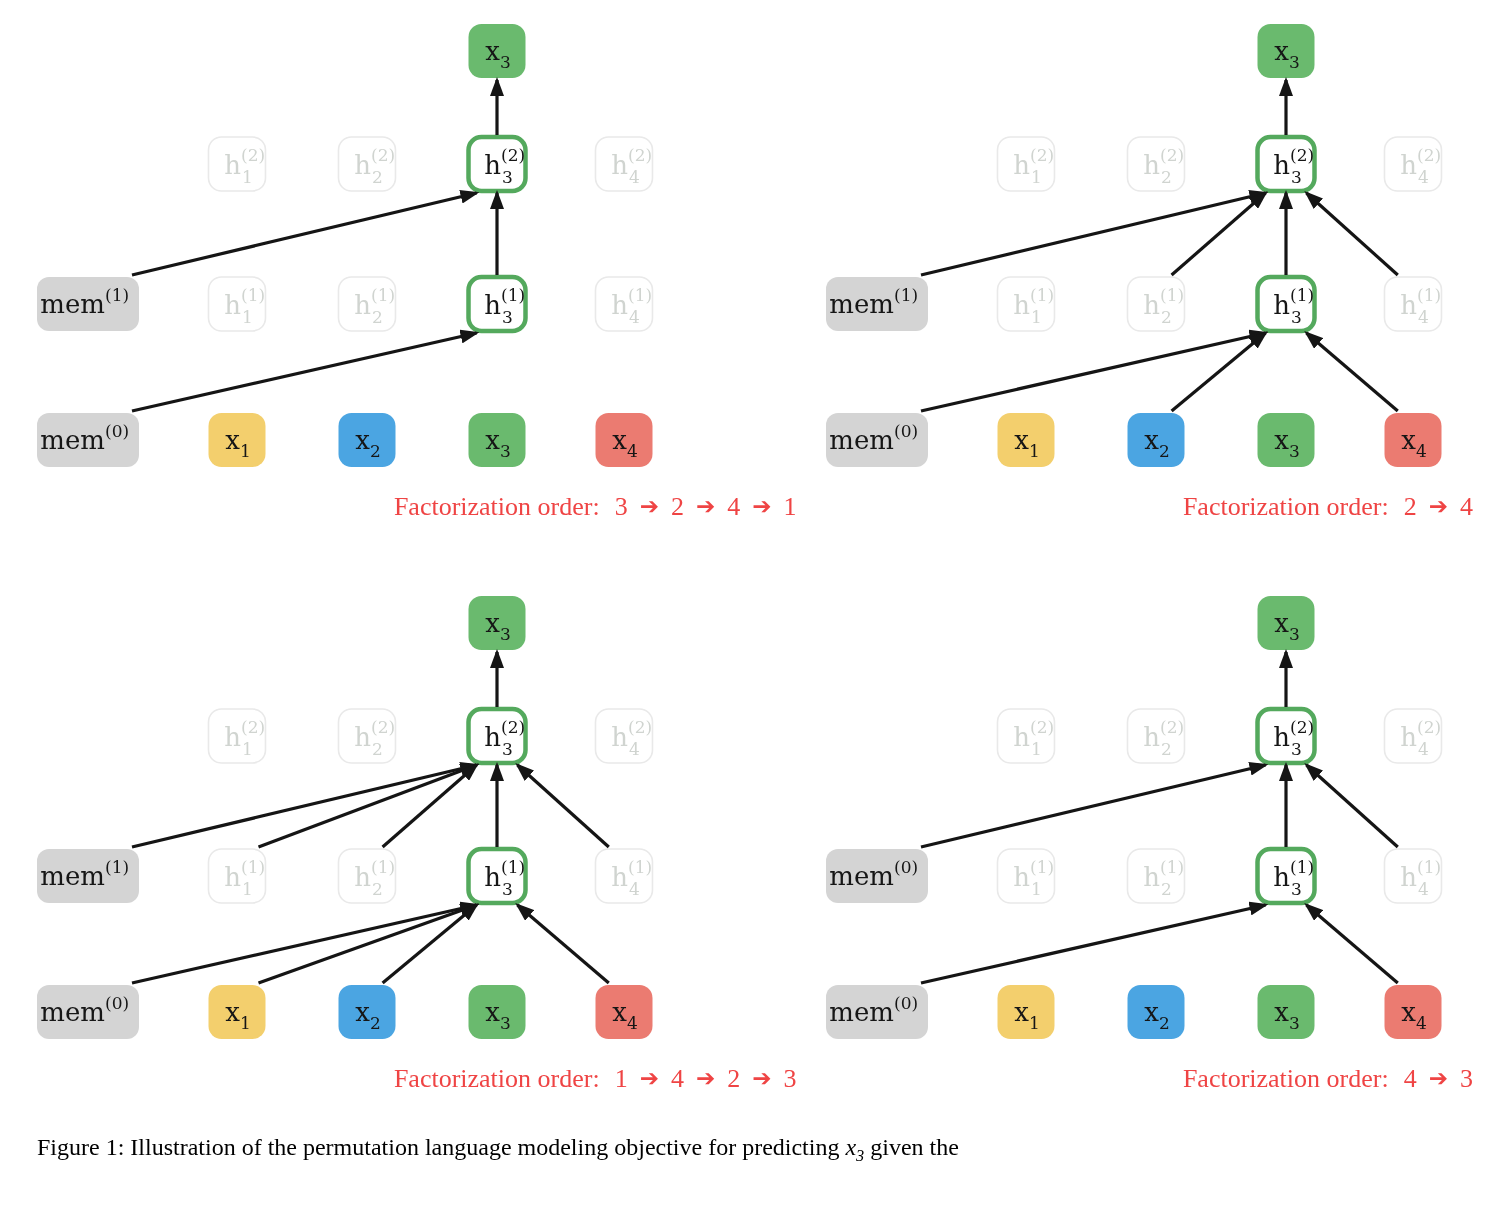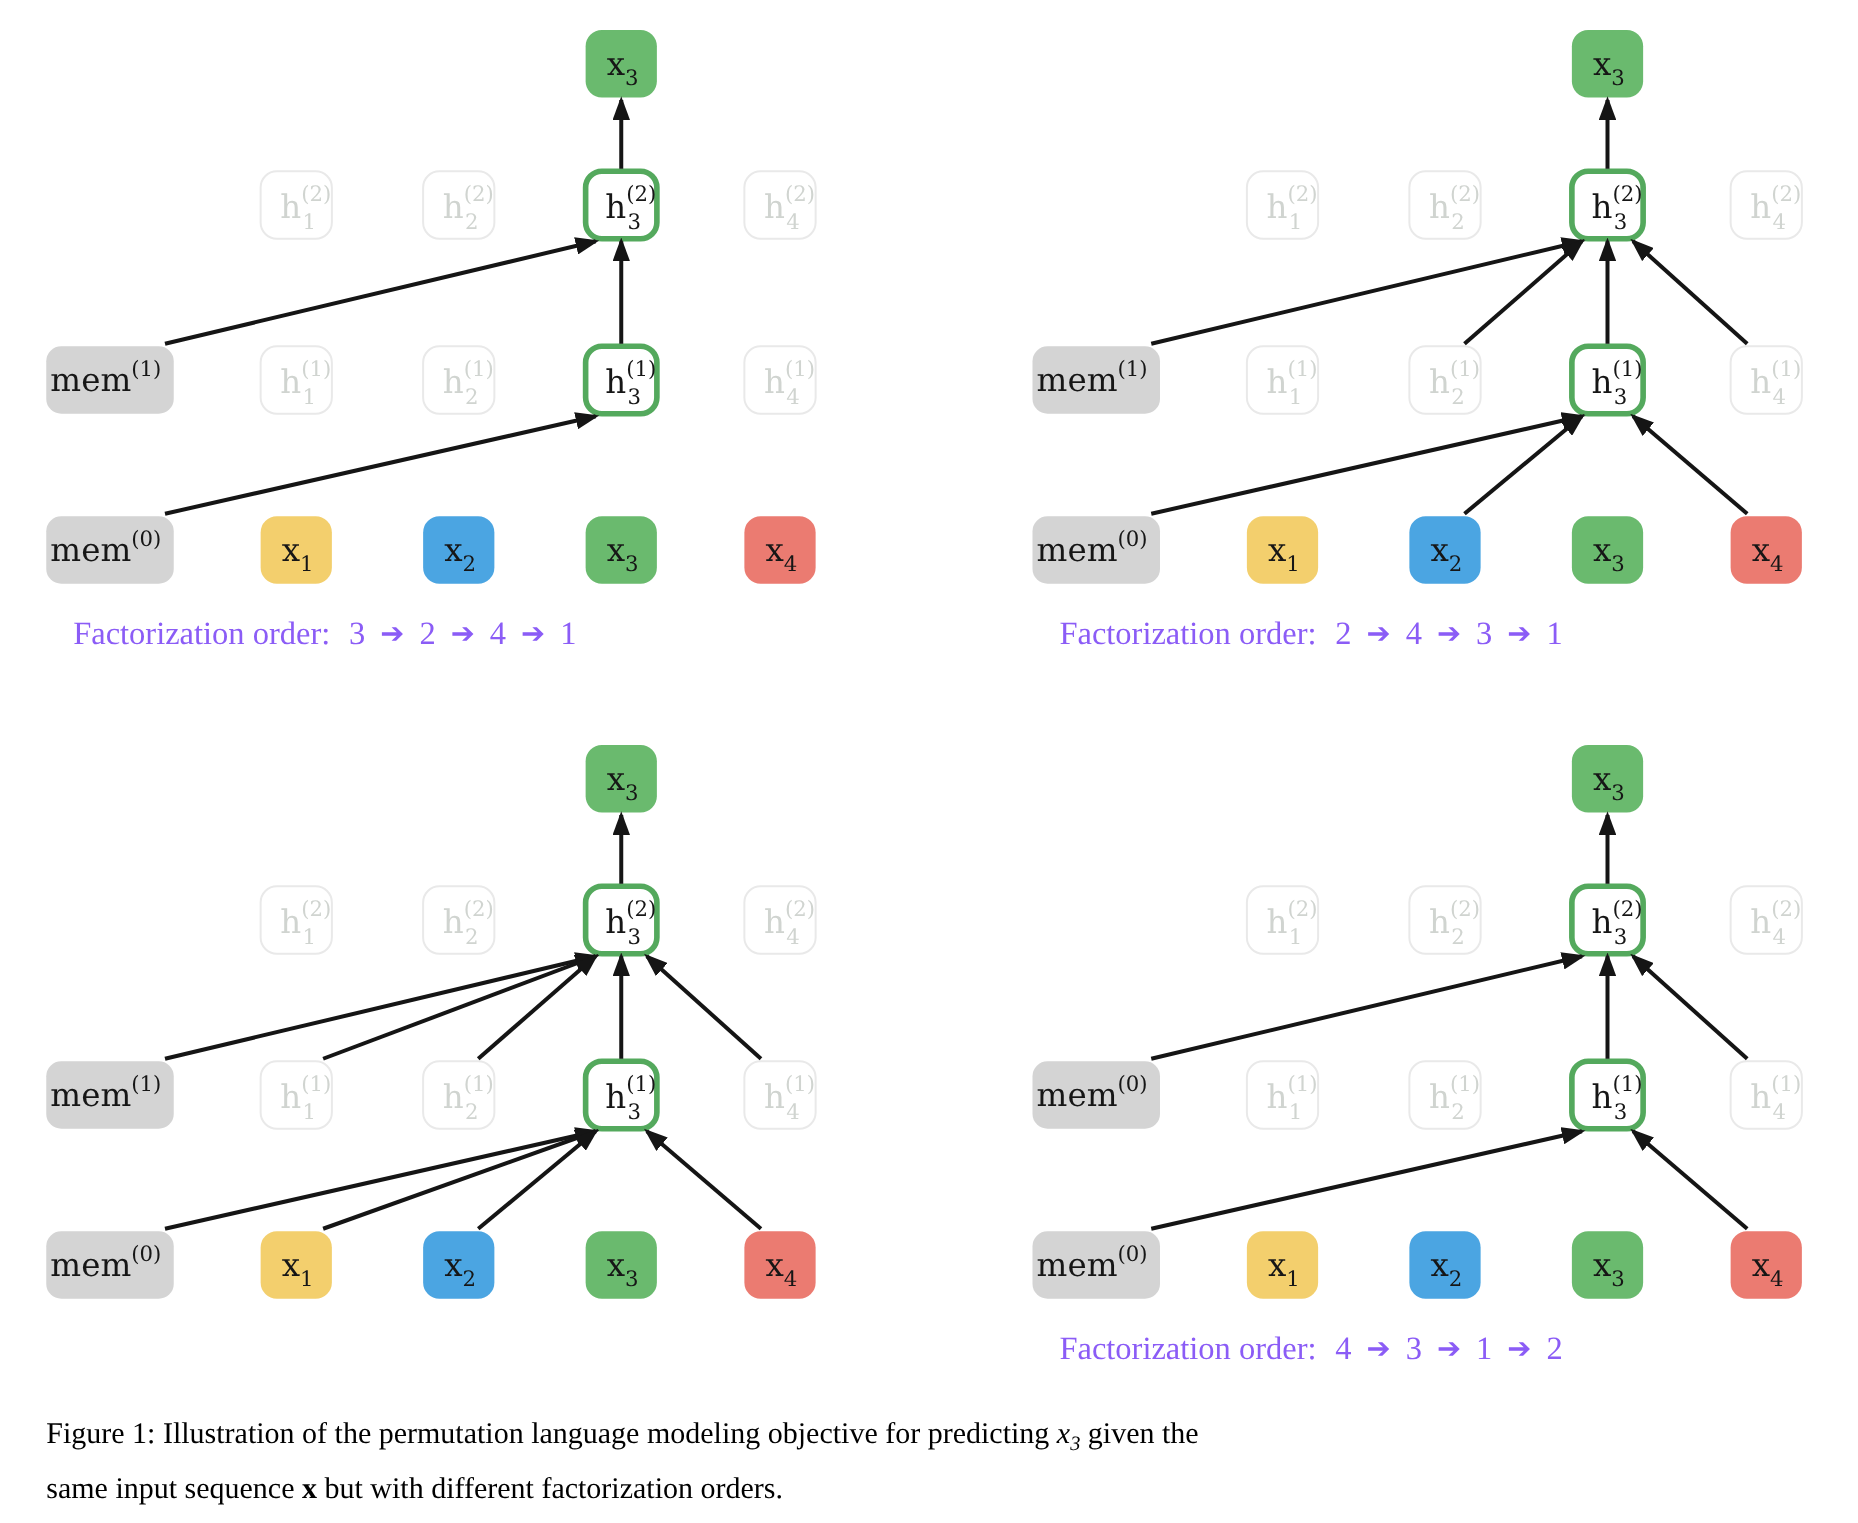--- a/index.html
+++ b/index.html
@@ -6,22 +6,22 @@
   body{width:1486px;height:1218px;overflow:hidden;
        font-family:"Liberation Serif", serif;}
   .grid{display:grid;grid-template-columns:743px 743px;}
   .panel{position:relative;}
   .panel.top{height:572px;}
   .panel.bottom{height:545px;}
   .panel svg{display:block;}
   svg text{font-family:"DejaVu Serif", serif;}
   .base{font-size:26px;}
   .ss{font-size:17px;}
-  .pcap{width:743px;text-align:left;margin-top:12px;height:34px;
-        font-size:26px;color:#8b5cf6;white-space:nowrap;}
+  .pcap{width:743px;text-align:right;margin-top:12px;height:34px;
+        font-size:26px;color:#ef4444;white-space:nowrap;}
   .pcap-label{margin-right:10px;}
   .ord-num{margin:0 5px;}
   .ord-arrow{font-family:"DejaVu Sans", sans-serif;font-weight:700;
              font-size:23px;margin:0 7px;position:relative;top:-1px;}
   .figcap{margin:12px 30px 0 37px;font-size:24px;line-height:36px;color:#000;}
   .figcap .line{display:block;}
   .figcap sub{font-size:68%;}
 </style>
 </head>
 <body>
@@ -326,20 +326,23 @@
         <line x1="258.5" y1="411" x2="476.5" y2="333" stroke="#151515" stroke-width="3.2" marker-end="url(#ah2)"></line>
         <line x1="382.6" y1="411" x2="476.5" y2="333" stroke="#151515" stroke-width="3.2" marker-end="url(#ah2)"></line>
         <line x1="608.76" y1="411" x2="517.5" y2="333" stroke="#151515" stroke-width="3.2" marker-end="url(#ah2)"></line>
         <line x1="132" y1="275" x2="476.5" y2="193" stroke="#151515" stroke-width="3.2" marker-end="url(#ah2)"></line>
         <line x1="258.5" y1="275" x2="476.5" y2="193" stroke="#151515" stroke-width="3.2" marker-end="url(#ah2)"></line>
         <line x1="382.6" y1="275" x2="476.5" y2="193" stroke="#151515" stroke-width="3.2" marker-end="url(#ah2)"></line>
         <line x1="497" y1="275" x2="497" y2="193" stroke="#151515" stroke-width="3.2" marker-end="url(#ah2)"></line>
         <line x1="608.76" y1="275" x2="517.5" y2="193" stroke="#151515" stroke-width="3.2" marker-end="url(#ah2)"></line>
         <line x1="497" y1="135" x2="497" y2="80" stroke="#151515" stroke-width="3.2" marker-end="url(#ah2)"></line>
       </svg>
+    <div class="pcap" style="transform: translateX(58.5px);">
+      <span class="pcap-label">Factorization order:</span><span class="pcap-order"><span class="ord-num">1</span><span class="ord-arrow">➔</span><span class="ord-num">4</span><span class="ord-arrow">➔</span><span class="ord-num">2</span><span class="ord-arrow">➔</span><span class="ord-num">3</span></span>
+    </div>
   </div>
 
   <div class="panel bottom">
     <svg width="743" height="480" viewBox="0 0 743 480">
         <defs>
           <marker id="ah3" viewBox="0 0 19 14" refX="16" refY="7" markerWidth="19" markerHeight="14" orient="auto" markerUnits="userSpaceOnUse">
             <path d="M0,0 L19,7 L0,14 Z" fill="#151515"></path>
           </marker>
         </defs>
         <g>
@@ -434,14 +437,13 @@
       </svg>
     <div class="pcap" style="transform: translateX(104.5px);">
       <span class="pcap-label">Factorization order:</span><span class="pcap-order"><span class="ord-num">4</span><span class="ord-arrow">➔</span><span class="ord-num">3</span><span class="ord-arrow">➔</span><span class="ord-num">1</span><span class="ord-arrow">➔</span><span class="ord-num">2</span></span>
     </div>
   </div>
 
 </div>
 
 <p class="figcap">
   <span class="line"><span>Figure 1: Illustration of the permutation language modeling objective for predicting </span><i><span>x</span><sub>3</sub></i><span> given the</span></span>
-  <span class="line"><span>same input sequence </span><b>x</b><span> but with different factorization orders.</span></span>
 </p>
 
 </body></html>

